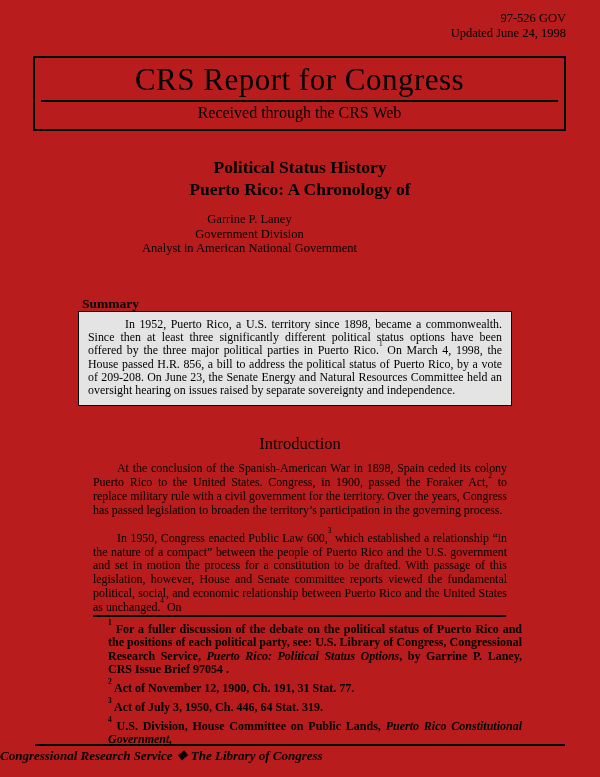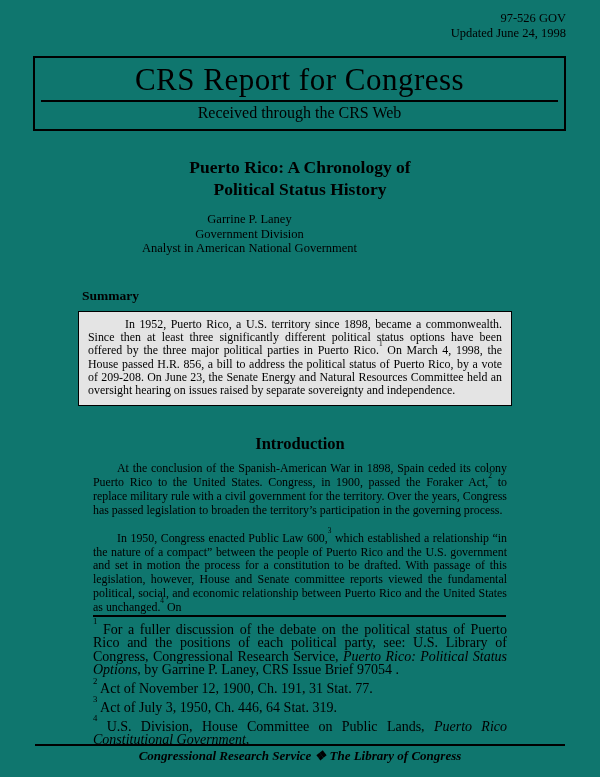--- a/index.html
+++ b/index.html
@@ -1,20 +1,20 @@
 <!DOCTYPE html>
 <html><head>
 <meta charset="utf-8">
 <style>
   html, body { margin: 0; padding: 0; background: #ffffff; }
   .page {
     position: relative;
     width: 600px;
     height: 777px;
-    background: #0f766e;
+    background: #b91c1c;
     color: #000000;
     font-family: "Liberation Serif", serif;
     overflow: hidden;
   }
 
   
   .meta {
     position: absolute;
     top: 11px;
     right: 34px;
@@ -72,21 +72,21 @@
     width: 499px;
     text-align: center;
     font-size: 12.5px;
     line-height: 14.5px;
   }
 
   
   .summary-heading {
     position: absolute;
     left: 82px;
-    top: 288px;
+    top: 296px;
     font-size: 13.5px;
     font-weight: bold;
   }
   .summary-box {
     position: absolute;
     left: 78px;
     top: 311px;
     width: 434px;
     box-sizing: border-box;
     border: 1.5px solid #000;
@@ -101,21 +101,21 @@
     text-indent: 37px;
   }
 
   
   .intro-heading {
     position: absolute;
     top: 434px;
     left: 0;
     width: 600px;
     text-align: center;
-    font-weight: bold;
+    font-weight: normal;
     font-size: 16.5px;
   }
   .body-text {
     position: absolute;
     left: 93px;
     top: 462px;
     width: 414px;
     font-size: 11.9px;
     line-height: 13.9px;
     text-align: justify;
@@ -133,46 +133,47 @@
   .footnote-sep {
     position: absolute;
     left: 93px;
     top: 615px;
     width: 413px;
     height: 1.5px;
     background: #000;
   }
   .footnotes {
     position: absolute;
-    left: 93px;
+    left: 108px;
     top: 623px;
     width: 414px;
-    font-size: 14px;
+    font-size: 12px;
     line-height: 13.4px;
     text-align: justify;
+    font-weight: bold;
   }
   .footnotes p { margin: 0 0 5.5px 0; }
   .footnotes .continued { display: block; text-align: right; }
   .it { font-style: italic; }
 
   
   .footer-rule {
     position: absolute;
     left: 35px;
     top: 744px;
     width: 530px;
     height: 1.5px;
     background: #000;
   }
   .footer-text {
     position: absolute;
     top: 748px;
     left: 0;
     width: 600px;
-    text-align: center;
+    text-align: left;
     font-weight: bold;
     font-style: italic;
     font-size: 13px;
   }
 </style>
 </head>
 <body>
 
 <div class="page">
 
@@ -181,22 +182,22 @@
     <div>Updated June 24, 1998</div>
   </div>
 
   <div class="banner-box">
     <div class="banner-title">CRS Report for Congress</div>
     <div class="banner-rule"></div>
     <div class="banner-subtitle">Received through the CRS Web</div>
   </div>
 
   <div class="report-title">
+    <div>Political Status History</div>
     <div>Puerto Rico:  A Chronology of</div>
-    <div>Political Status History</div>
   </div>
 
   <div class="authors">
     <div>Garrine P. Laney</div>
     <div>Government Division</div>
     <div>Analyst in American National Government</div>
   </div>
 
   <div class="summary-heading">Summary</div>
 

